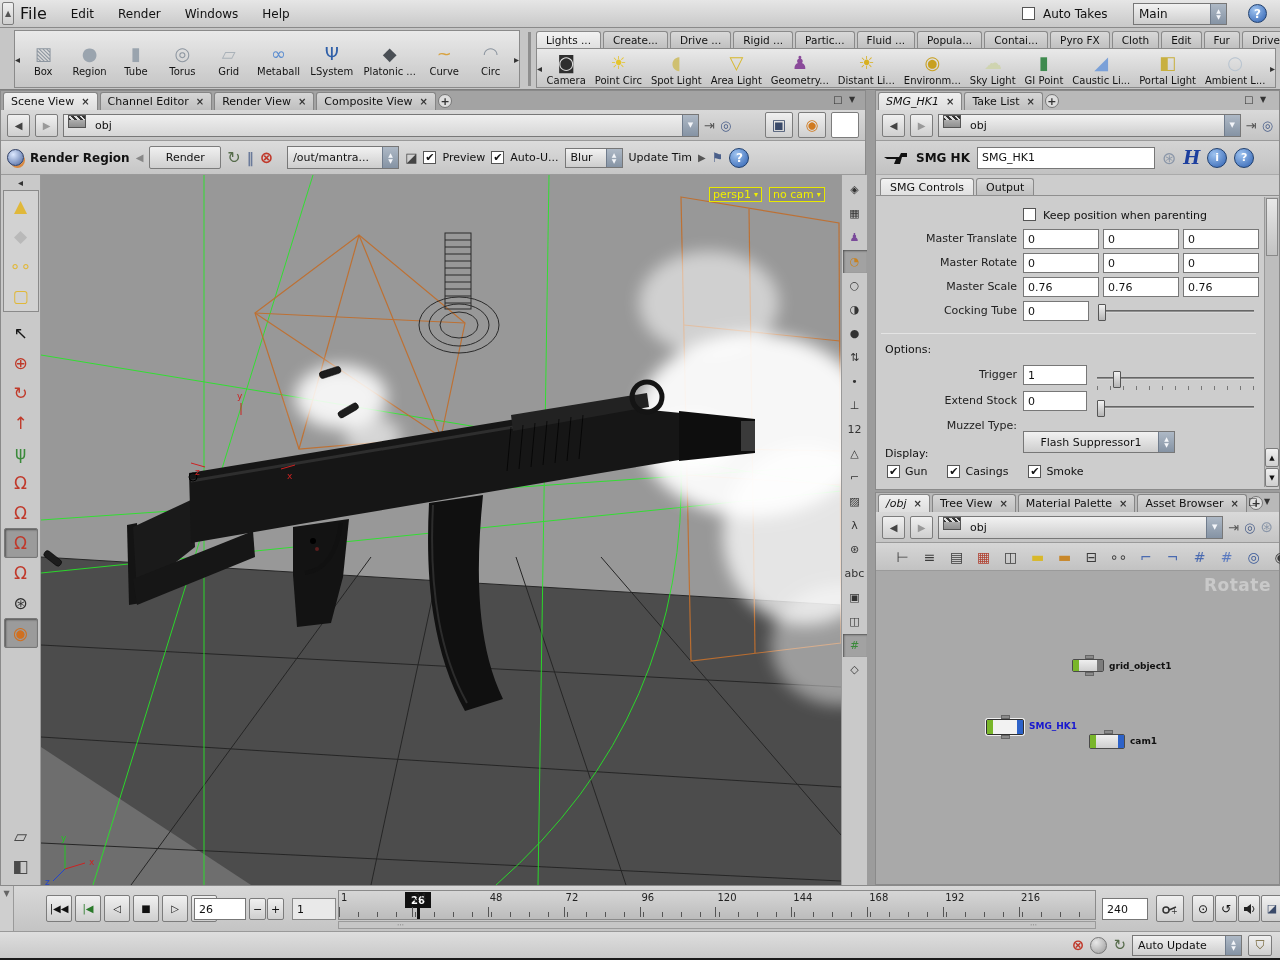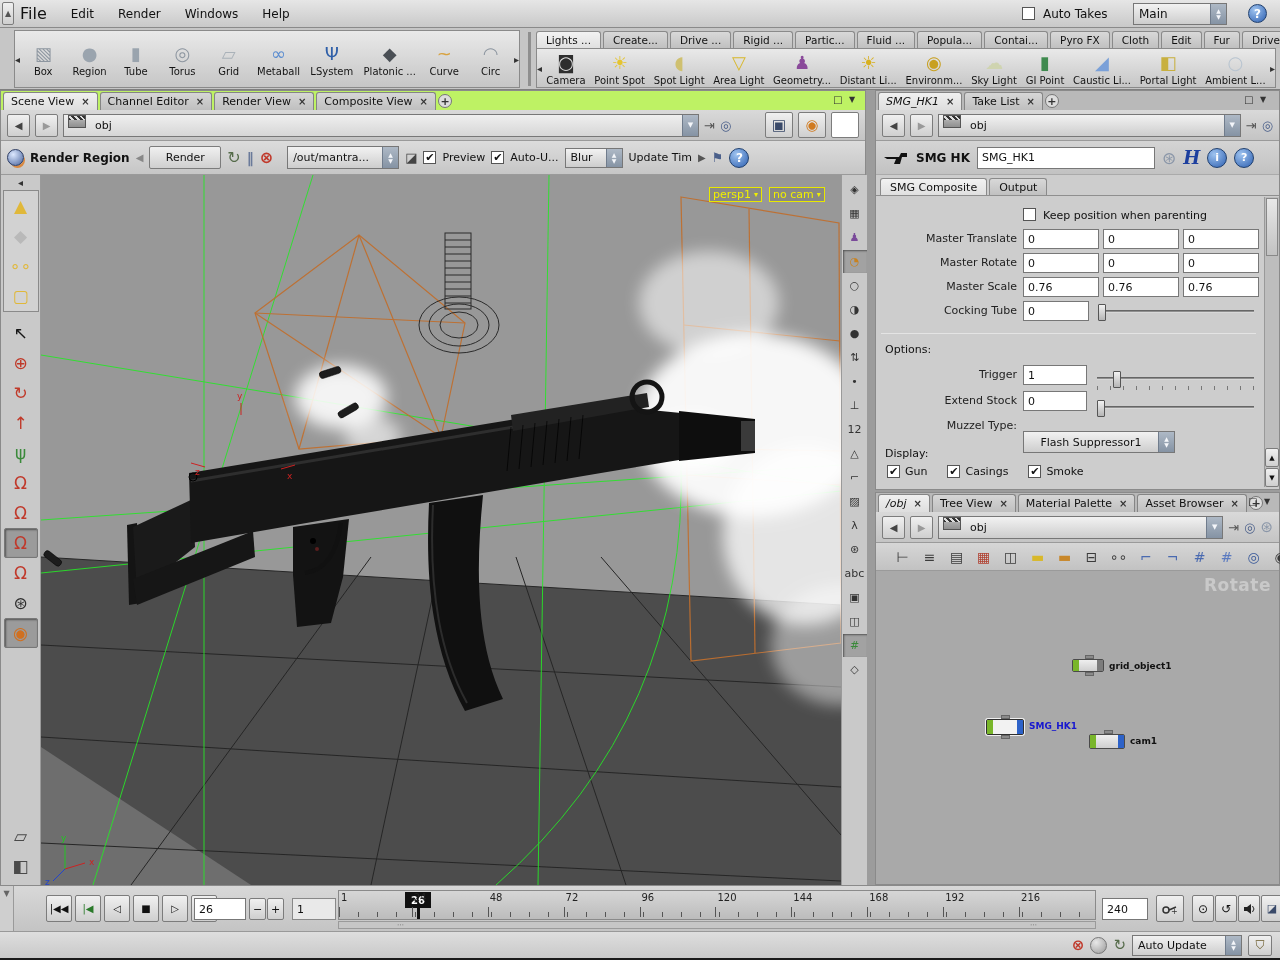--- a/index.html
+++ b/index.html
@@ -158,21 +158,21 @@
     <div class="shtools">
       <span class="tx">◂</span>
       <div style="display:flex;flex:1;justify-content:space-around">
 
       <div class="tool">
           <span class="ico" style="color: rgb(46, 46, 46);">◙</span>
           <span class="tl">Camera</span>
         </div>
           <div class="tool">
           <span class="ico" style="color: rgb(229, 196, 46);">☀</span>
-          <span class="tl">Point Spot</span>
+          <span class="tl">Point Circ</span>
         </div>
           <div class="tool">
           <span class="ico" style="color: rgb(207, 192, 112);">◖</span>
           <span class="tl">Spot Light</span>
         </div>
           <div class="tool">
           <span class="ico" style="color: rgb(216, 184, 48);">▽</span>
           <span class="tl">Area Light</span>
         </div>
           <div class="tool">
@@ -207,21 +207,21 @@
           <span class="ico" style="color: rgb(184, 196, 208);">○</span>
           <span class="tl">Ambient L...</span>
         </div>
         </div>
       <span class="tx">▸</span>
     </div>
   </div>
 </div>
 
 <div class="abs" style="left:0;top:90px;width:866px;height:795px;background:#c9c9c9;border:1px solid #8a8a8a">
-  <div class="ptabs" style="position:absolute;left:0;top:0;width:100%;height:19px;background:#bef264">
+  <div class="ptabs" style="position:absolute;left:0;top:0;width:100%;height:19px;background:#a3a3a3">
     <div style="display:flex;gap:2px;align-items:flex-end">
 
     <div class="ptab active">
         <span class="tlabel">Scene View</span>
           <span class="tx">×</span>
       </div>
         <div class="ptab">
         <span class="tlabel">Channel Editor</span>
           <span class="tx">×</span>
       </div>
@@ -591,21 +591,21 @@
     <b style="font-size:12px">SMG HK</b>
     <div class="field" style="width:178px;height:22px">SMG_HK1</div>
     <span style="font-size:17px;color:#8a96a8">⊛</span>
     <span style="font-family:'DejaVu Serif','Liberation Serif',serif;font-weight:bold;font-style:italic;font-size:18px;color:#1d3f9e">H</span>
     <div class="circ" style="width:20px;height:20px;font-size:11px">i</div>
     <div class="circ" style="width:20px;height:20px;font-size:11px">?</div>
   </div>
   <div class="abs row" style="left:0;top:84px;width:100%;height:21px;gap:2px;padding-left:4px;border-bottom:1px solid #8f8f8f;align-items:flex-end">
     <div style="display:flex;gap:2px;align-items:flex-end">
 
-    <div class="shtab active" style="font-size:11px">SMG Composite</div>
+    <div class="shtab active" style="font-size:11px">SMG Controls</div>
         <div class="shtab" style="font-size:11px">Output</div>
       </div>
   </div>
 
   <span class="cb abs" style="left:147px;top:117px"></span>
   <span class="abs lbl" style="left:167px;top:118px">Keep position when parenting</span>
 
   <span class="plabel" style="left:1px;top:141px">Master Translate</span>
   <div class="field abs" style="left:147px;top:138px;width:76px;height:20px">0</div>
   <div class="field abs" style="left:227px;top:138px;width:76px;height:20px">0</div>

